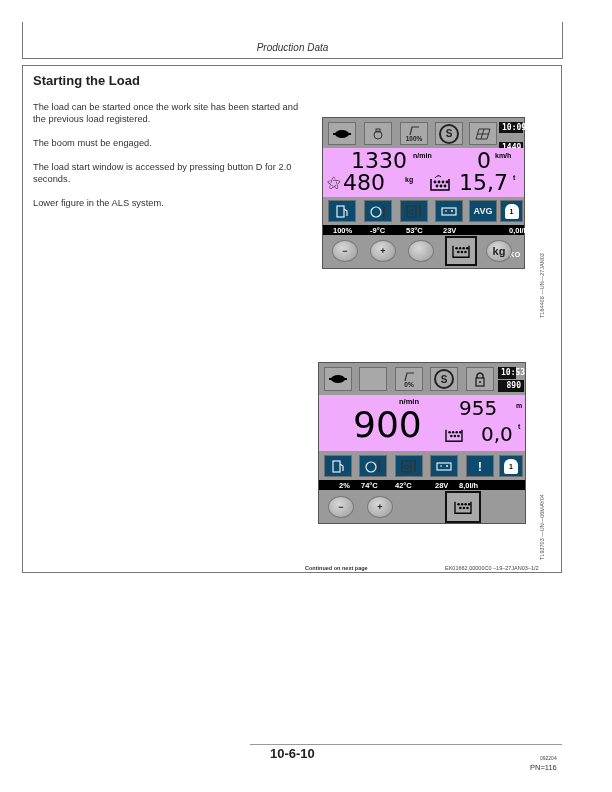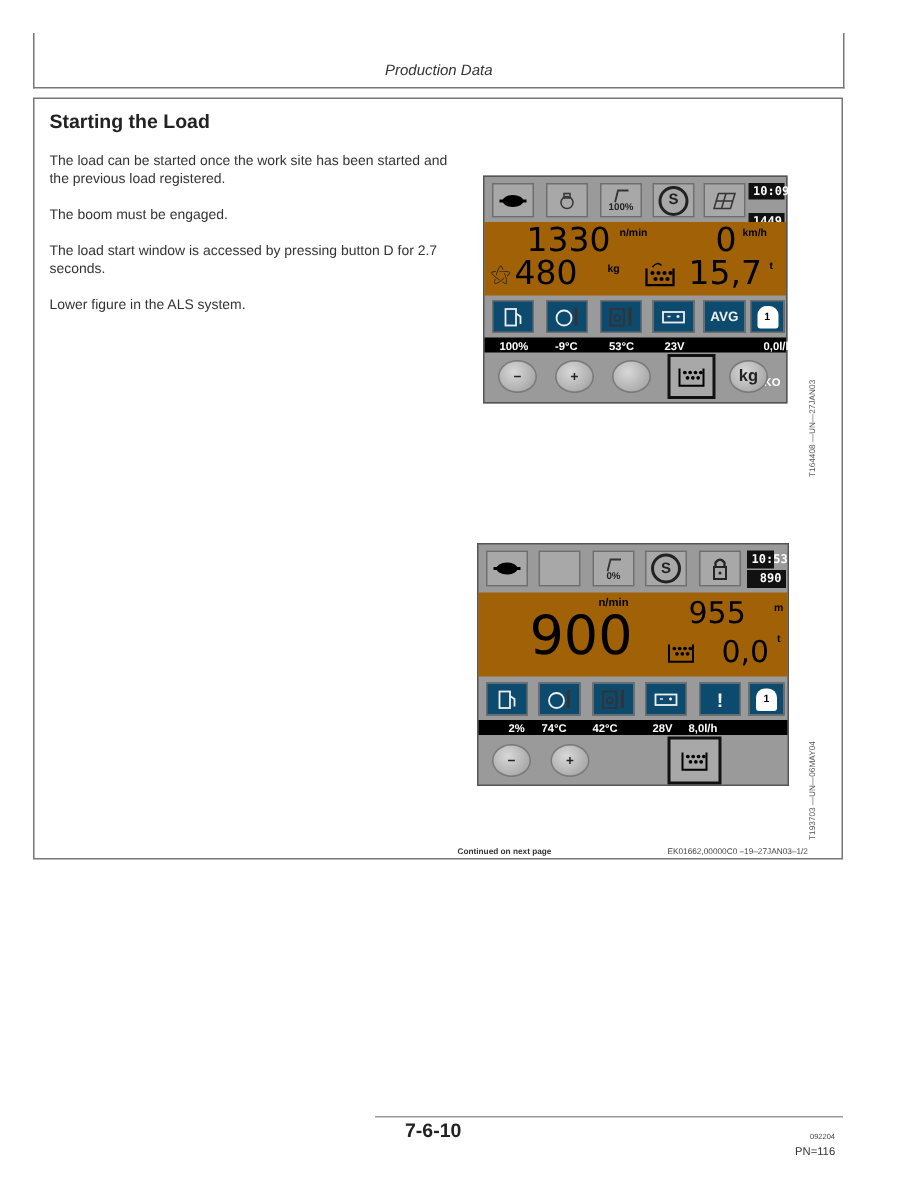--- a/index.html
+++ b/index.html
@@ -16,21 +16,21 @@
   
   .box { left:22px; top:65px; width:540px; height:508px; border:1px solid #777; box-sizing:border-box; }
   .h1 { left:33px; top:73px; font-size:13px; font-weight:bold; color:#222; }
   .p { left:33px; font-size:9.3px; line-height:12px; color:#333; width:270px; }
 
   
   .screen { background:#9a9a9a; border:1px solid #555; box-sizing:border-box; }
   .btn { background:#a8a8a8; border:1px solid #6e6e6e; box-sizing:border-box; display:flex; align-items:center; justify-content:center; font-size:8px; color:#222; font-weight:bold; }
   .btn.light { background:#0c4a6e; color:#eee; }
   .clock { background:#111; color:#fff; font-family:"DejaVu Sans Mono", monospace; font-weight:bold; font-size:8px; text-align:right; padding:0 3px; box-sizing:border-box; }
-  .white { background:#a16207; position:absolute; left:0; right:0; }
+  .white { background:#f0abfc; position:absolute; left:0; right:0; }
   .big { position:absolute; font-family:"DejaVu Sans", sans-serif; color:#000; }
   .unit { position:absolute; font-size:7px; font-weight:bold; color:#000; }
   .statusbar { position:absolute; left:0; right:0; background:#000; color:#fff; font-size:7.5px; font-weight:bold; display:flex; align-items:center; }
   .statusbar span { position:absolute; }
   .round { width:26px; height:22px; border-radius:50%; background:radial-gradient(circle at 40% 35%, #d8d8d8, #9a9a9a); border:1px solid #7a7a7a; box-sizing:border-box; display:flex; align-items:center; justify-content:center; font-size:9px; font-weight:bold; color:#222; position:absolute; }
   .selbox { position:absolute; border:2px solid #111; background:#a8a8a8; box-sizing:border-box; display:flex; align-items:center; justify-content:center; }
 
   .vlabel { position:absolute; font-size:5.5px; color:#555; transform:rotate(-90deg); transform-origin:left top; white-space:nowrap; }
   .foot-small { font-size:5.5px; color:#444; }
   .pagenum { left:270px; top:746px; font-size:13px; font-weight:bold; color:#222; }
@@ -41,21 +41,21 @@
 
 <div class="abs hdr-left"></div>
 <div class="abs hdr-right"></div>
 <div class="abs hdr-rule"></div>
 <div class="abs hdr-title">Production Data</div>
 
 <div class="abs box"></div>
 <div class="abs h1">Starting the Load</div>
 <div class="abs p" style="top:101px;">The load can be started once the work site has been started and the previous load registered.</div>
 <div class="abs p" style="top:137px;">The boom must be engaged.</div>
-<div class="abs p" style="top:161px;">The load start window is accessed by pressing button D for 2.7 seconds.</div>
+<div class="abs p" style="top:161px;">The load start window is accessed by pressing button D for 2.0 seconds.</div>
 <div class="abs p" style="top:197px;">Lower figure in the ALS system.</div>
 
 <div class="abs screen" style="left:322px; top:117px; width:203px; height:152px;">
 
   <div class="btn" style="position:absolute; left:5px; top:4px; width:28px; height:23px;">
     <svg width="20" height="10" viewBox="0 0 20 10">
         <ellipse cx="10" cy="5" rx="7" ry="4" fill="#000"></ellipse>
         <rect x="1" y="4" width="4" height="2" fill="#000"></rect>
         <rect x="15" y="4" width="4" height="2" fill="#000"></rect>
       </svg>
@@ -276,15 +276,15 @@
         </g>
       </svg>
   </div>
 </div>
 <div class="vlabel" style="left:539px; top:560px;">T193703 —UN—06MAY04</div>
 
 <div class="abs" style="left:305px; top:565px; font-size:5.5px; font-weight:bold; color:#333;">Continued on next page</div>
 <div class="abs foot-small" style="left:445px; top:565px;">EK01662,00000C0  –19–27JAN03–1/2</div>
 
 <div class="abs foot-rule"></div>
-<div class="abs pagenum">7-6-10</div>
+<div class="abs pagenum">10-6-10</div>
 <div class="abs foot-small" style="left:540px; top:755px; font-size:5px;">092204</div>
 <div class="abs" style="left:530px; top:763px; font-size:7.5px; color:#333;">PN=116</div>
 
 </body></html>

